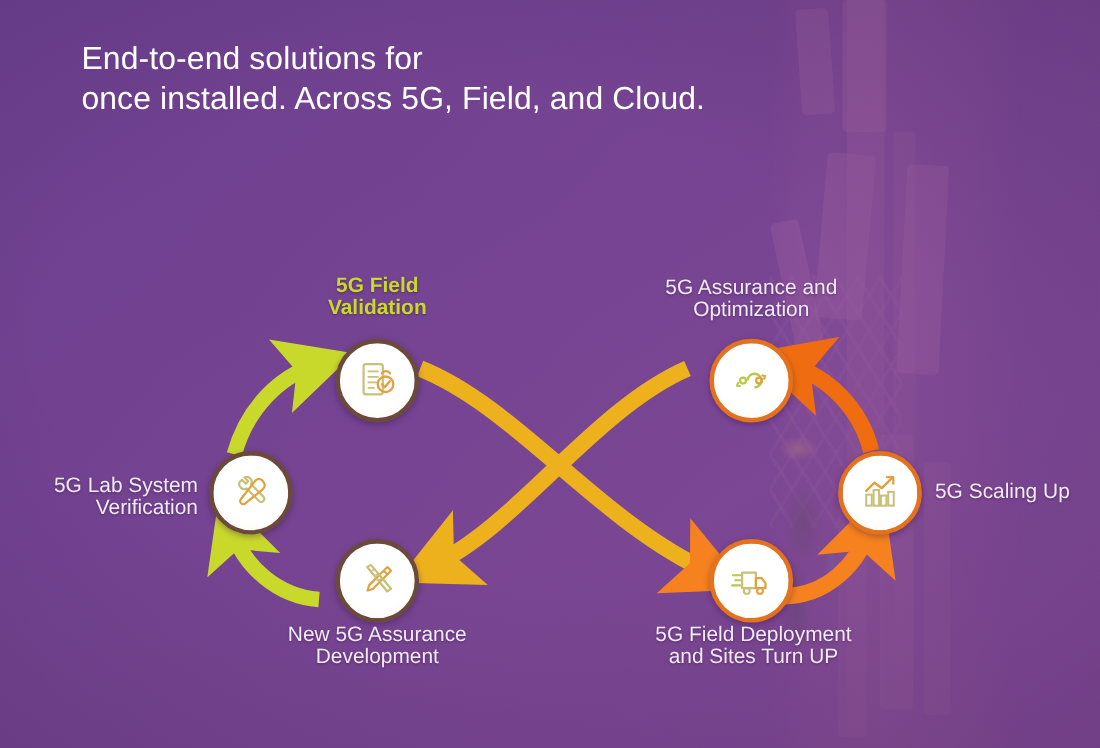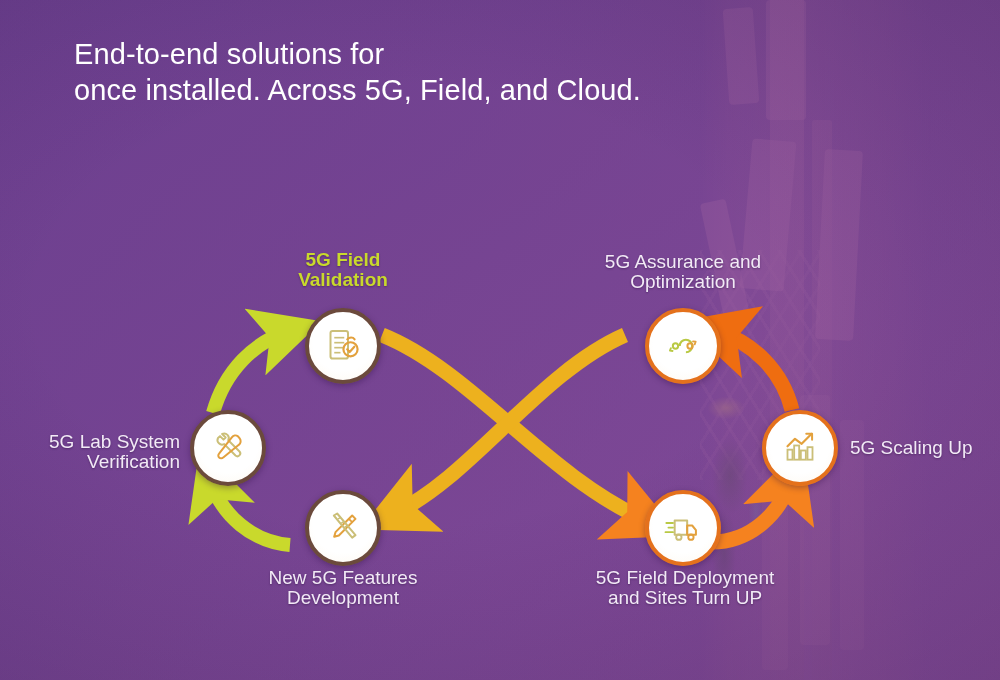--- a/index.html
+++ b/index.html
@@ -187,21 +187,21 @@
     <div class="node left-ring" style="left:305px;top:270px;">
       <svg viewBox="0 0 48 48">
         <path d="M35 9 l4 4 -20 20 -5.6 1.6 1.6 -5.6 z" fill="none" stroke="#e3a13d" stroke-width="2.4" stroke-linejoin="round"></path>
         <line x1="31" y1="13" x2="35" y2="17" stroke="#e3a13d" stroke-width="2.2"></line>
         <path d="M13 9 l4 -2.4 22 26 -4 3 z" fill="none" stroke="#cbbf78" stroke-width="2.4" stroke-linejoin="round"></path>
         <line x1="18" y1="13" x2="21" y2="11.5" stroke="#cbbf78" stroke-width="1.8"></line>
         <line x1="22" y1="18" x2="25" y2="16.5" stroke="#cbbf78" stroke-width="1.8"></line>
         <line x1="26" y1="23" x2="29" y2="21.5" stroke="#cbbf78" stroke-width="1.8"></line>
       </svg>
     </div>
-    <div class="node-label" style="left:243px;top:348px;width:200px;">New 5G Features
+    <div class="node-label" style="left:243px;top:348px;width:200px;">New 5G Assurance
 Development</div>
 
     <div class="node right-ring" style="left:645px;top:88px;">
       <svg viewBox="0 0 48 48">
         <path d="M20 24 a7.5 7.5 0 1 1 7.5 7.5 a7.5 7.5 0 1 0 -7.5 -7.5 z" fill="none" stroke="#b9c944" stroke-width="2.6" stroke-linecap="round"></path>
         <circle cx="15" cy="24" r="3.2" fill="none" stroke="#b9c944" stroke-width="2.4"></circle>
         <circle cx="32.5" cy="24" r="3.2" fill="none" stroke="#e3a13d" stroke-width="2.4"></circle>
         <path d="M36 18.5 l3.2 .4 -1.2 3.1" fill="none" stroke="#e3a13d" stroke-width="2.2" stroke-linecap="round" stroke-linejoin="round"></path>
         <path d="M11.5 30 l-3.2 -.4 1.2 -3.1" fill="none" stroke="#b9c944" stroke-width="2.2" stroke-linecap="round" stroke-linejoin="round"></path>
       </svg>

